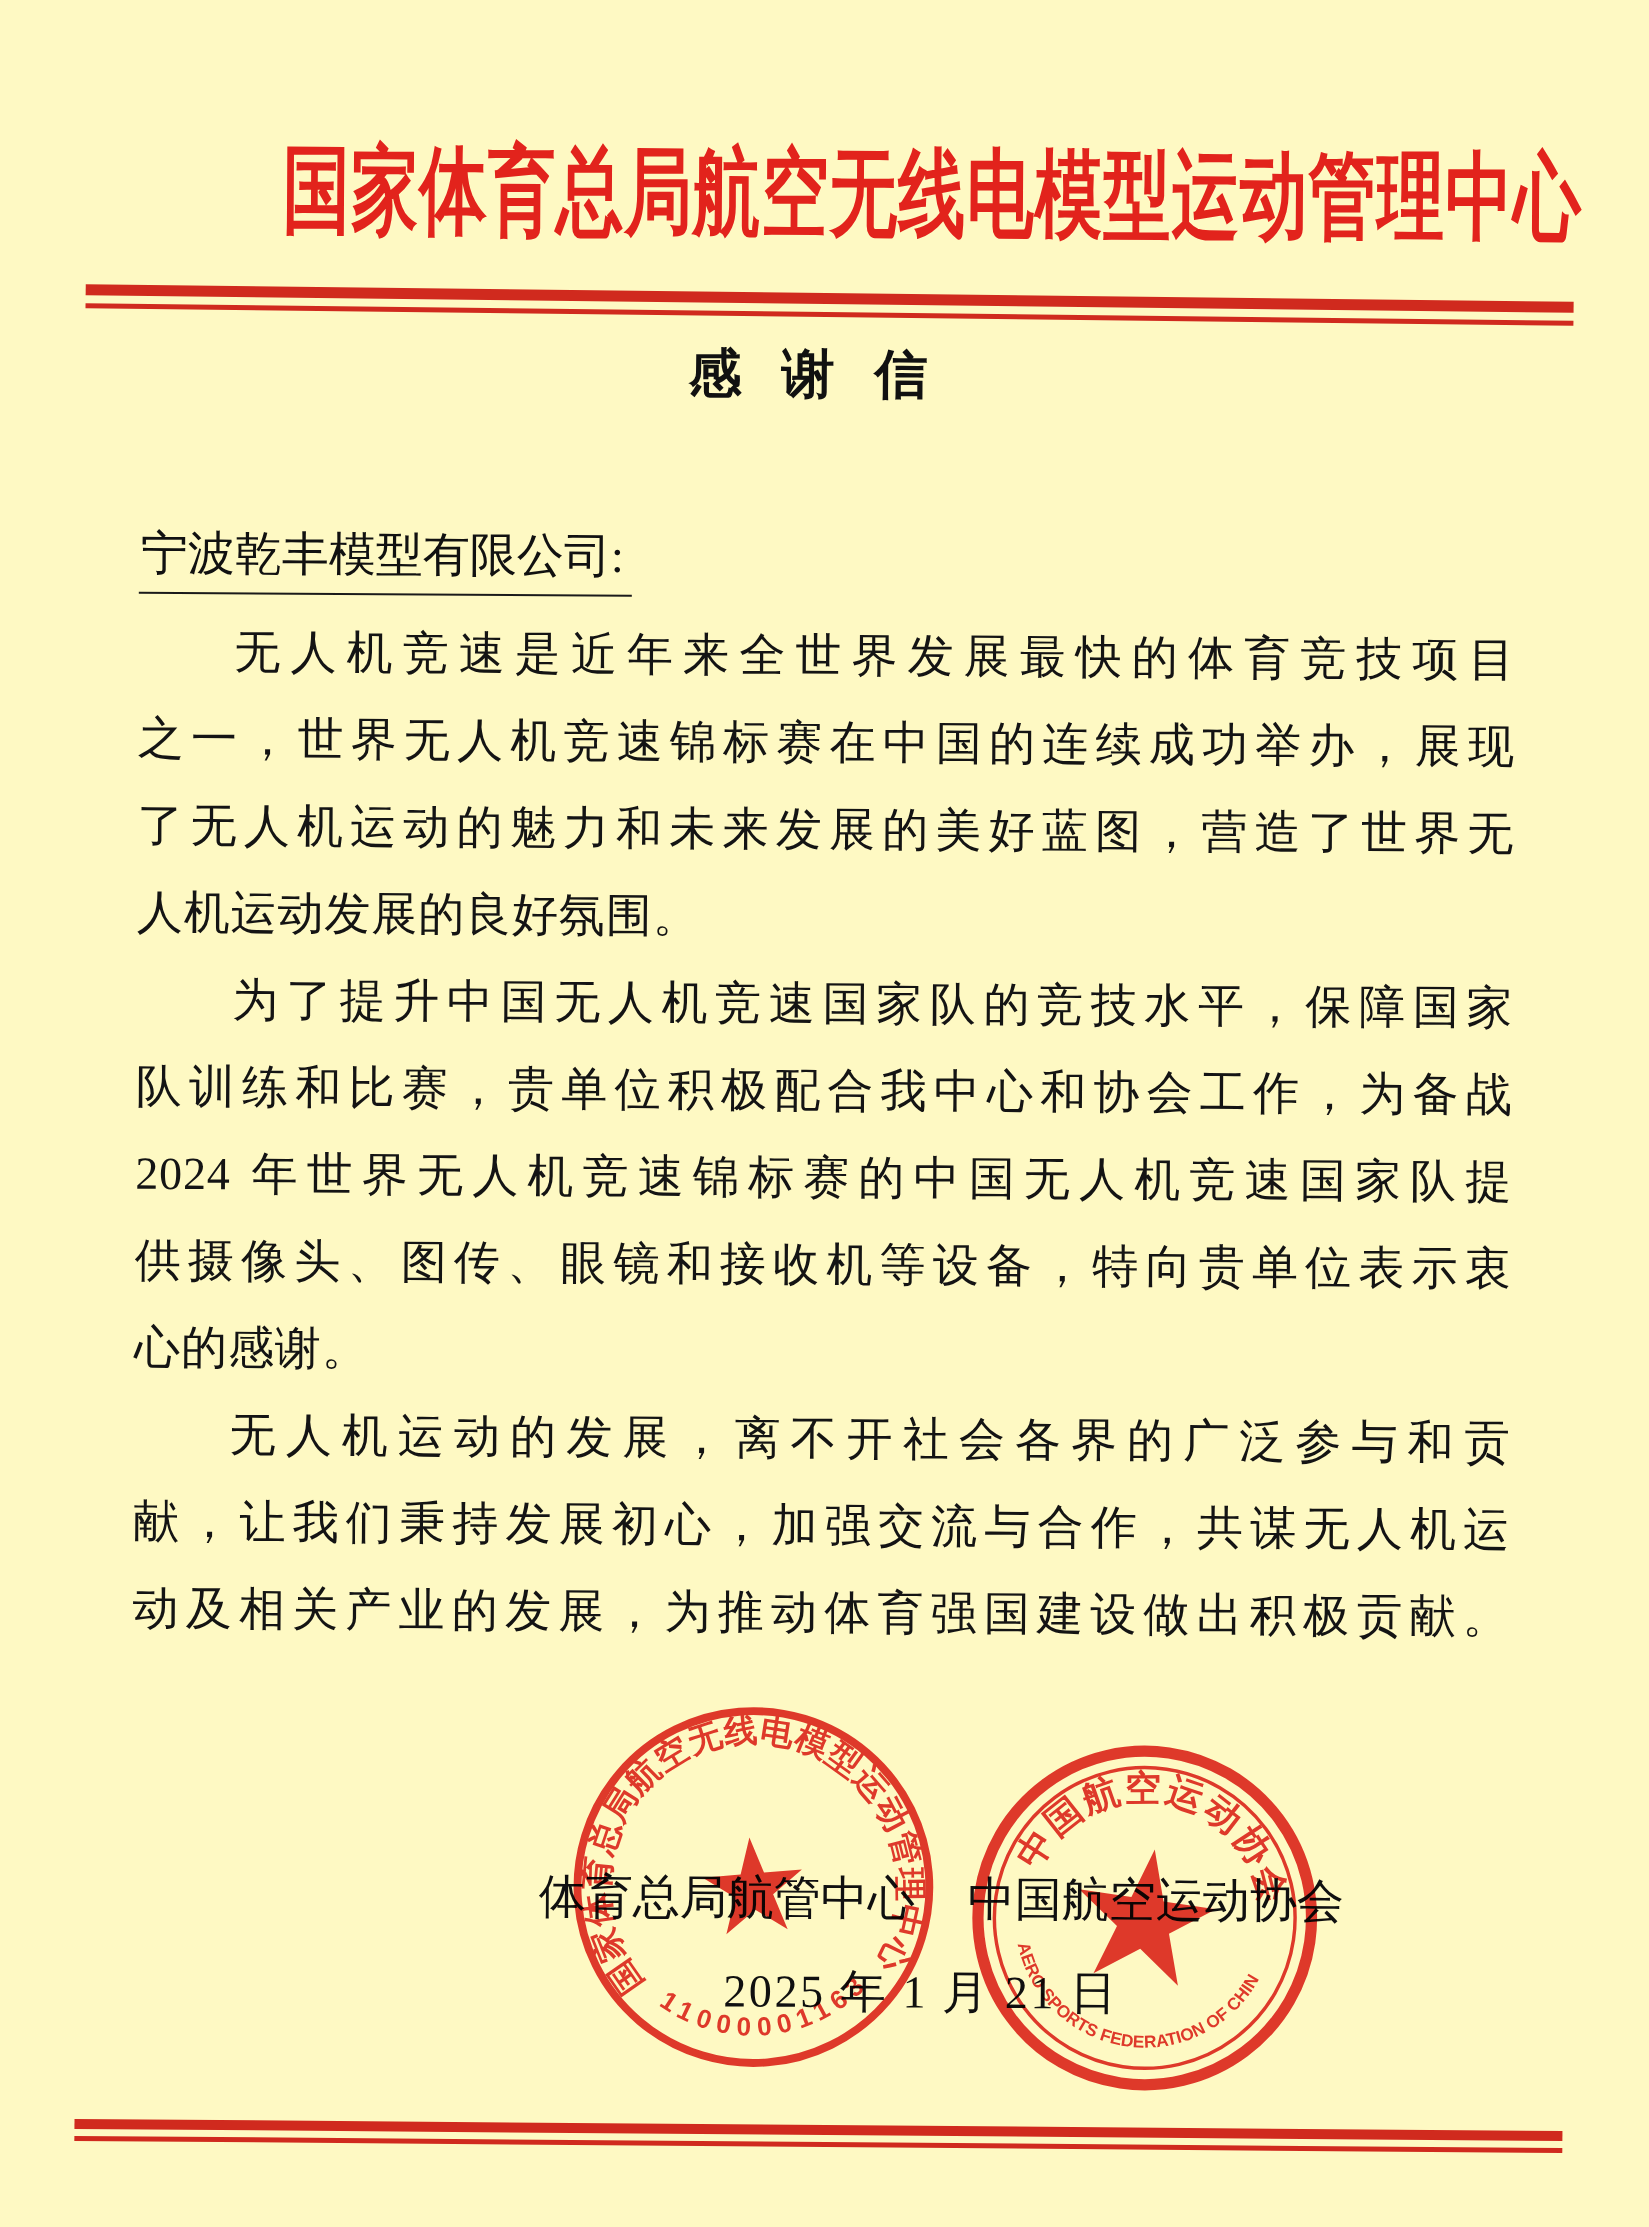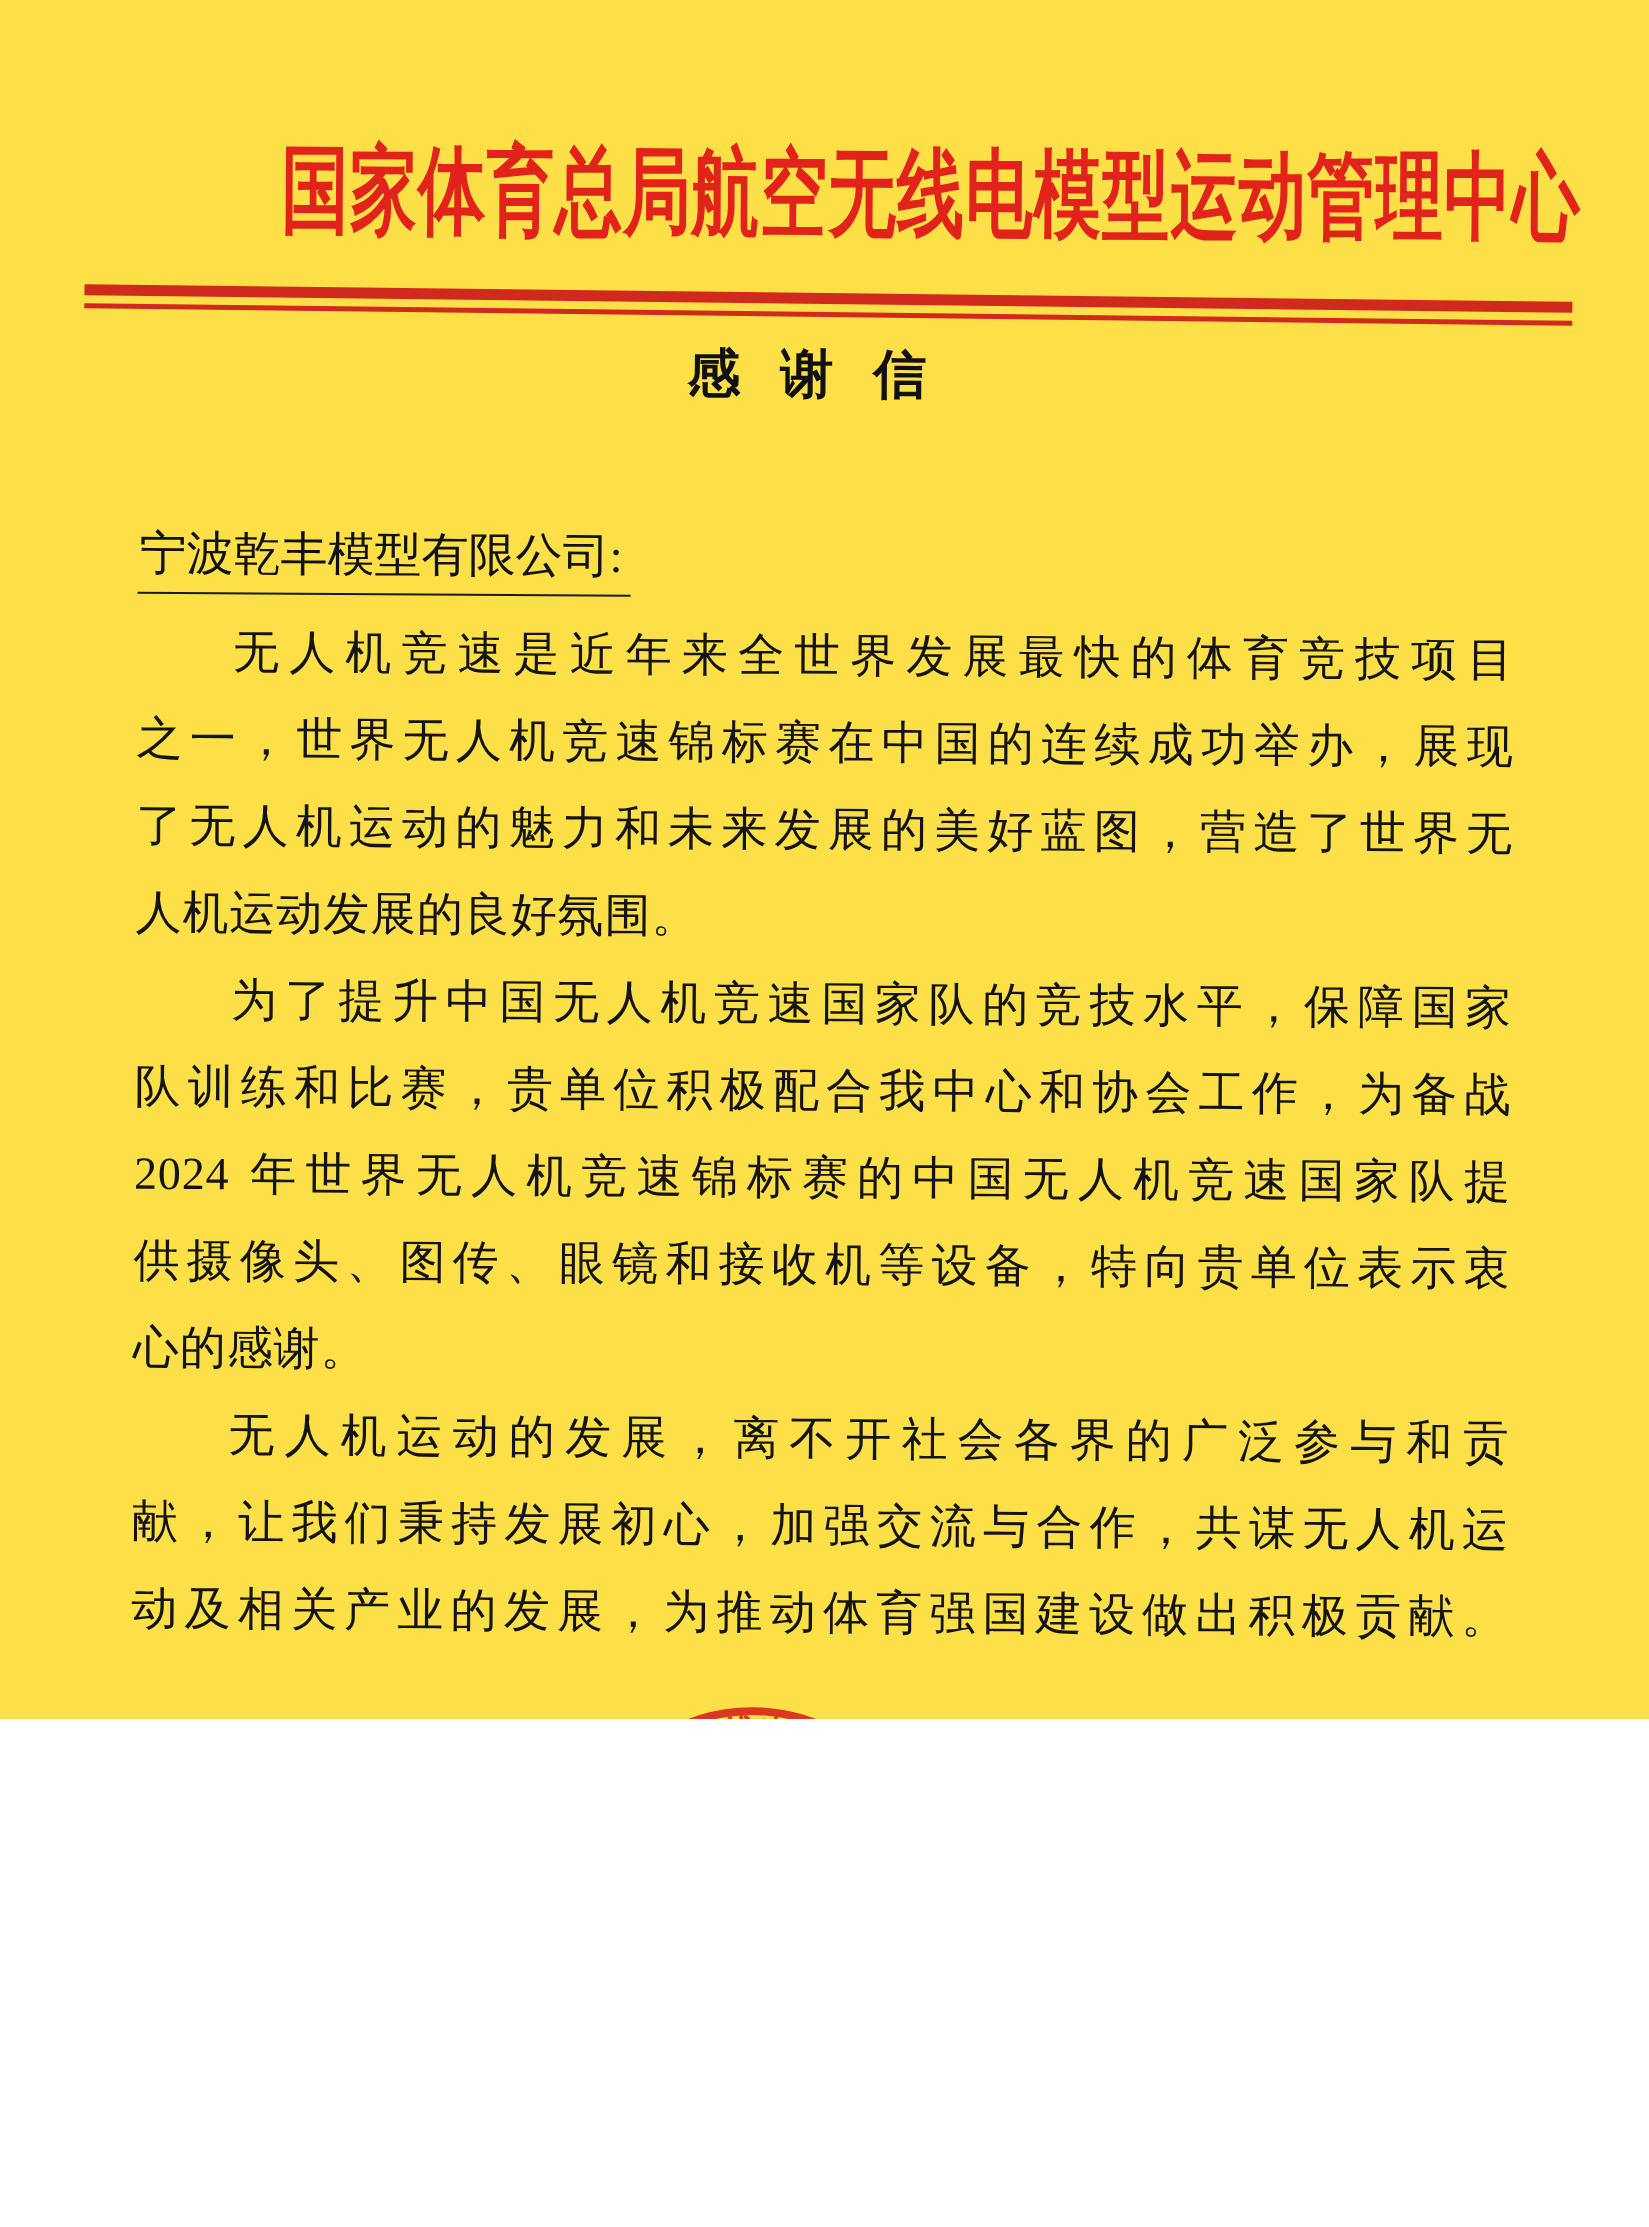--- a/index.html
+++ b/index.html
@@ -1,17 +1,17 @@
 <!DOCTYPE html>
 <html style="font-size:13.7px"><head>
 <meta charset="utf-8">
 <style>
   html,body{margin:0;padding:0;background:#ffffff;}
   .page{
-    position:relative;width:1650px;height:1719px;background:#fde047;overflow:hidden;
+    position:relative;width:1650px;height:2227px;background:#fef9c3;overflow:hidden;
     font-family:"Liberation Serif","DejaVu Serif",serif;
   }
   .content{position:absolute;inset:0;transform:rotate(0.35deg);transform-origin:50% 40%;}
 
   
   .org-title{
     position:absolute;top:134px;left:0;width:100%;text-align:center;
     color:#e2231c;font-weight:bold;font-size:96px;line-height:120px;white-space:nowrap;
   }
   .org-title .stretch{display:inline-block;transform:scaleX(0.70);transform-origin:center;letter-spacing:1.7px;}

